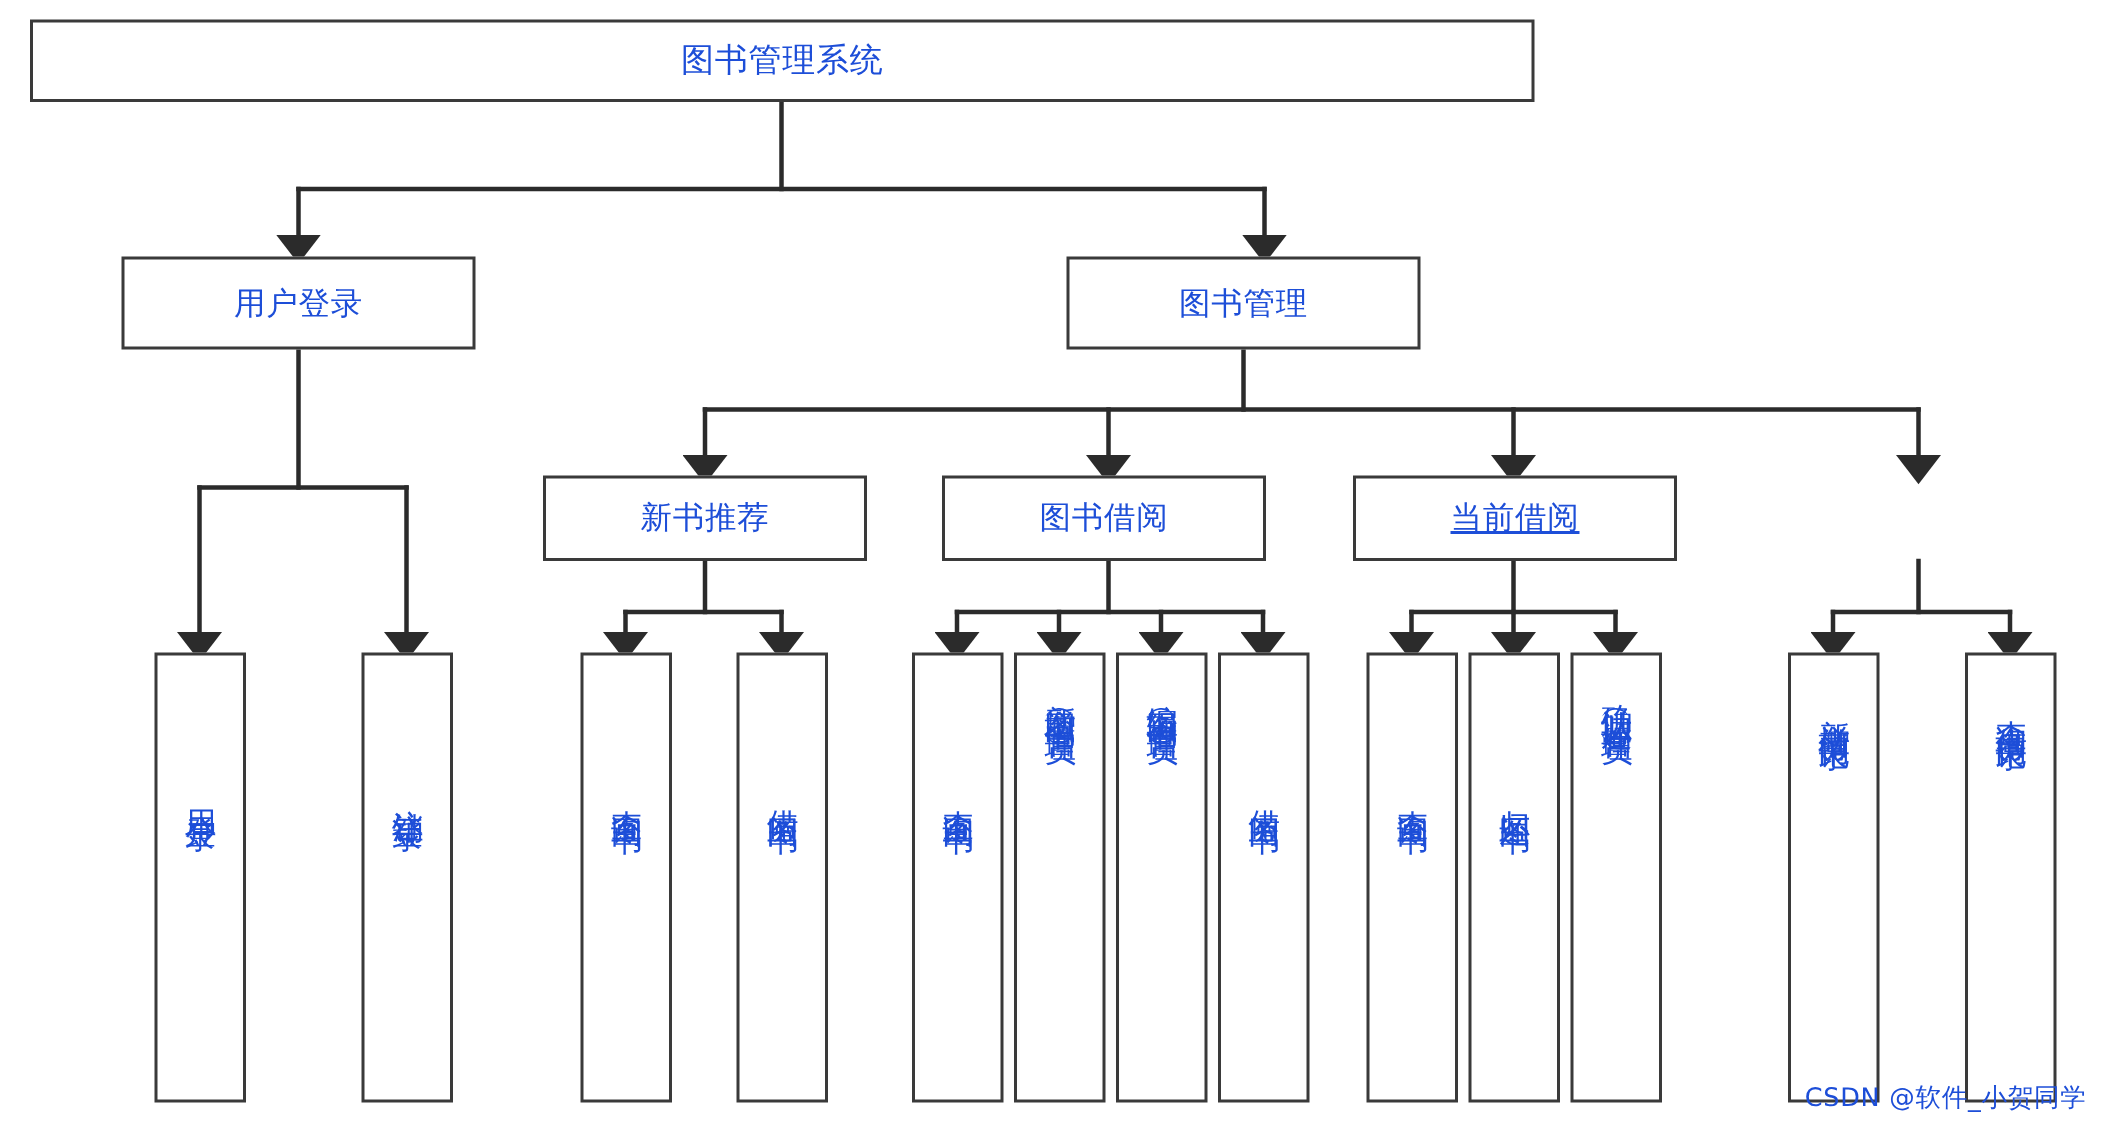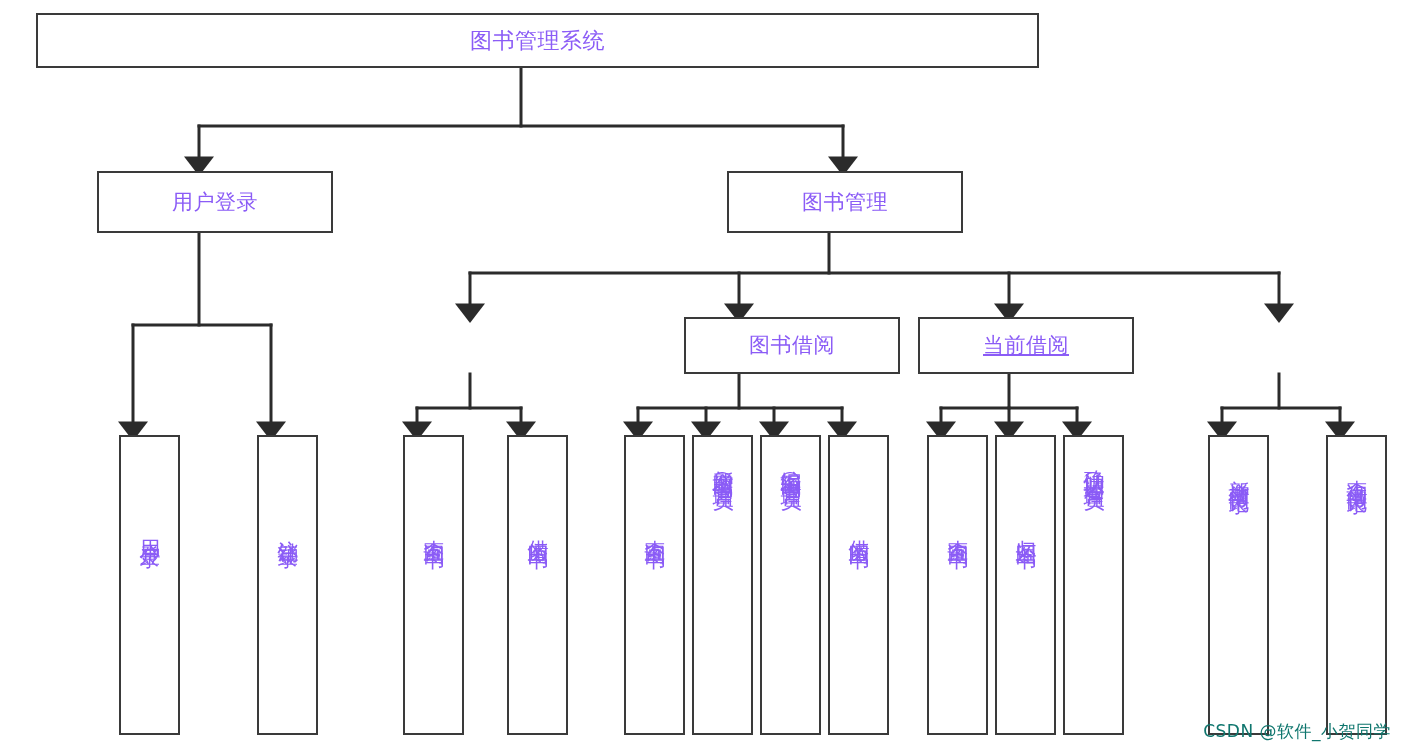--- a/index.html
+++ b/index.html
@@ -22,23 +22,22 @@
     pointer-events:none;
   }
   .node{
     position:absolute;
     box-sizing:border-box;
     background:#ffffff;
     border:2.5px solid #3a3a3a;
     display:flex;
     align-items:center;
     justify-content:center;
-    color:#8b5cf6;
+    color:#1d4ed8;
     z-index:2;
-    margin-left:16px;
   }
   .node .lbl{
     display:block;
     white-space:nowrap;
     letter-spacing:0.5px;
   }
   
   .node.h .lbl{
     font-size:21px;
     line-height:1;
@@ -59,21 +58,21 @@
     white-space:nowrap;
   }
   .node.v.mid .lbl{ padding-top:80px; }
   .node.v.high .lbl{ padding-top:10px; }
   .node.v.midhigh .lbl{ padding-top:20px; }
   .watermark{
     position:absolute;
     right:14px;
     bottom:4px;
     font-size:17px;
-    color:#0f766e;
+    color:#1d4ed8;
     white-space:nowrap;
     z-index:5;
     letter-spacing:0.5px;
   }
 </style>
 </head>
 <body>
 
 <div id="canvas">
 
@@ -133,21 +132,24 @@
     <span class="lbl">图书管理系统</span>
   </div>
 
   <div class="node h" style="left:81px; top:171px; width:236px; height:62px;">
     <span class="lbl">用户登录</span>
   </div>
   <div class="node h" style="left:711px; top:171px; width:236px; height:62px;align-items:center;">
     <span class="lbl">图书管理</span>
   </div>
 
-  <div class="node h" style="left:668px; top:317px; width:216px; height:57px;">
+  <div class="node h" style="left:362px; top:317px; width:216px; height:57px;">
+    <span class="lbl">新书推荐</span>
+  </div>
+  <div class="node h" style="left:628px; top:317px; width:216px; height:57px;">
     <span class="lbl">图书借阅</span>
   </div>
   <div class="node h" style="left:902px; top:317px; width:216px; height:57px;text-decoration:underline;">
     <span class="lbl">当前借阅</span>
   </div>
 
   <div class="node v mid" style="left:103px; top:435px; width:61px; height:300px;">
     <span class="lbl">用户登录</span>
   </div>
   <div class="node v mid" style="left:241px; top:435px; width:61px; height:300px;">

